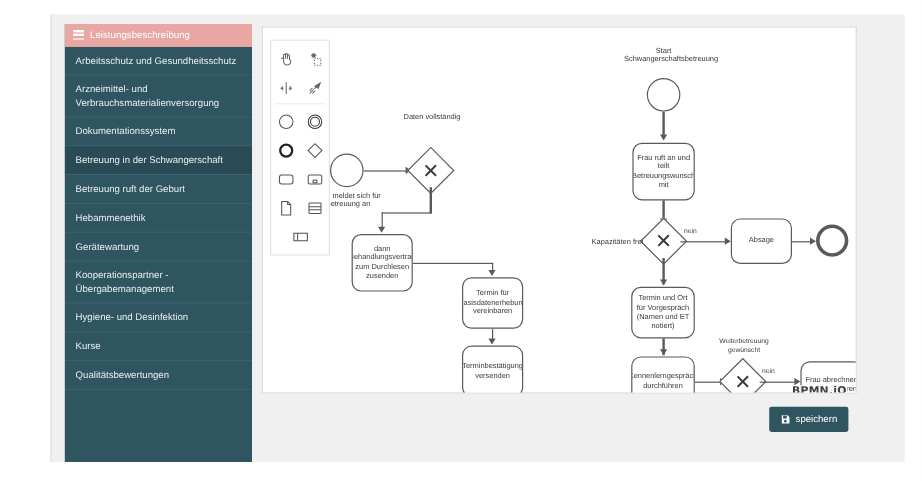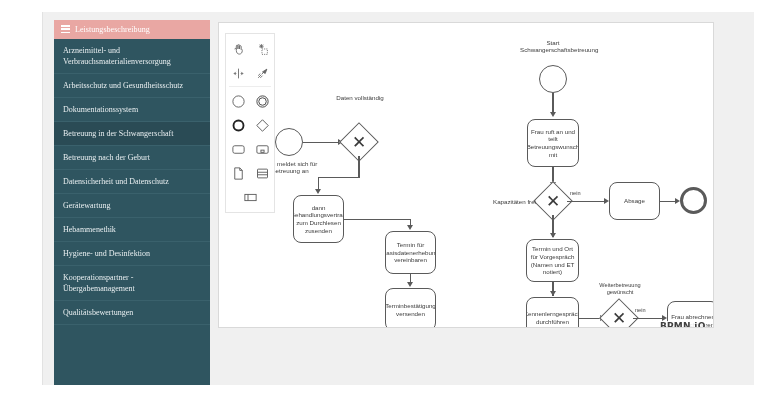--- a/index.html
+++ b/index.html
@@ -22,21 +22,20 @@
     border-left: 1px solid #e2e2e2;
   }
 
   
   .sidebar {
     position: absolute;
     left: 54px; top: 20px;
     width: 156px; height: 365px;
     background: #2f5560;
     overflow: hidden;
-    font-family: Liberation Serif, serif;
   }
   .sidebar-header {
     background: #e9a7a3;
     color: #ffffff;
     height: 19px;
     display: flex; align-items: center;
     padding: 0 7px;
     font-size: 8px;
     letter-spacing: .05px;
     border-bottom: 1px solid #e9a7a3;
@@ -182,30 +181,30 @@
 
   <nav class="sidebar">
     <div class="sidebar-header">
       <span class="hdr-icon">
           <i></i>
           <i></i>
           <i></i>
         </span>
       <span>Leistungsbeschreibung</span>
     </div>
+    <div class="sidebar-item">Arbeitsschutz und Gesundheitsschutz</div>
     <div class="sidebar-item">Arzneimittel- und Verbrauchsmaterialienversorgung</div>
-    <div class="sidebar-item">Arbeitsschutz und Gesundheitsschutz</div>
     <div class="sidebar-item">Dokumentationssystem</div>
     <div class="sidebar-item active">Betreuung in der Schwangerschaft</div>
-    <div class="sidebar-item">Betreuung nach der Geburt</div>
-    <div class="sidebar-item">Datensicherheit und Datenschutz</div>
+    <div class="sidebar-item">Betreuung ruft der Geburt</div>
+    <div class="sidebar-item">Hebammenethik</div>
     <div class="sidebar-item">Gerätewartung</div>
-    <div class="sidebar-item">Hebammenethik</div>
+    <div class="sidebar-item">Kooperationspartner - Übergabemanagement</div>
     <div class="sidebar-item">Hygiene- und Desinfektion</div>
-    <div class="sidebar-item">Kooperationspartner - Übergabemanagement</div>
+    <div class="sidebar-item">Kurse</div>
     <div class="sidebar-item">Qualitätsbewertungen</div>
 
   </nav>
 
   <div class="canvas-wrap">
    <div class="canvas-inner">
 
     <div class="palette">
       <div class="pal-btn">
         <svg width="13" height="13" viewBox="0 0 24 24" fill="none" stroke="#666" stroke-width="1.6">
@@ -358,14 +357,22 @@
     <div class="arrow right" style="left:443px; top:291.8px;"></div>
     <div class="lbl tiny" style="left:416px; top:284px; width:26px; text-align:left;">nein</div>
 
     <div class="bpmn task" style="left:448px; top:278px; width:52px; height:40px;">Frau abrechnen und archivieren</div>
 
     <div class="watermark" style="left:441px; top:298px;">BPMN.iO</div>
 
    </div>
   </div>
 
+  <button class="save-btn">
+    <span>
+      <svg width="9" height="9" viewBox="0 0 24 24" fill="#ffffff">
+        <path d="M4 3h13l4 4v14H4V3zm3 1v6h8V4H7zm5 9a3 3 0 100 6 3 3 0 000-6z"></path>
+      </svg>
+    </span>
+    <span>speichern</span>
+  </button>
 
 </div>
 
 </body></html>

